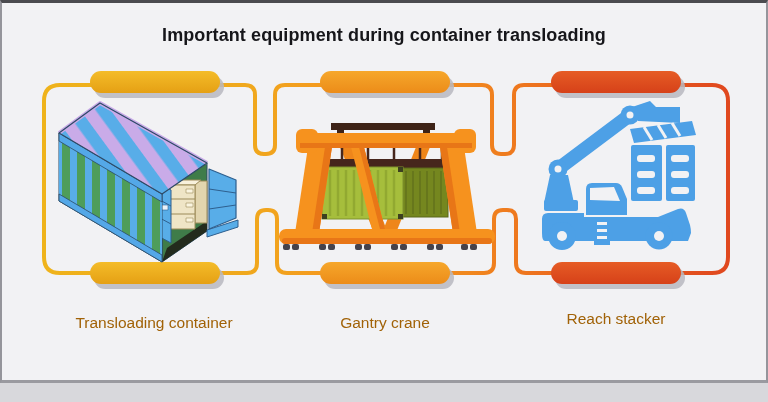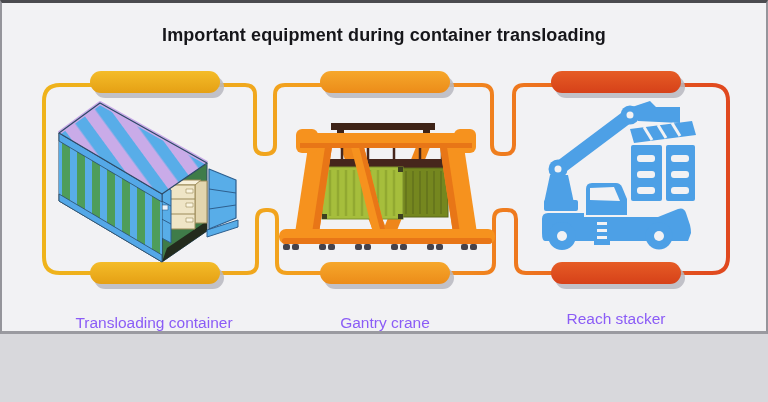--- a/index.html
+++ b/index.html
@@ -1,39 +1,39 @@
 <!DOCTYPE html>
 <html><head>
 <meta charset="utf-8">
 <style>
   html,body{margin:0;padding:0;background:#d8d8dc;}
   .canvas{
     position:relative;
-    width:768px;height:334px;
+    width:768px;height:383px;
     box-sizing:border-box;
     background:#f2f2f4;
     border-left:2px solid #95959b;
     border-right:2px solid #95959b;
     border-top:3px solid #4b4b4f;
     border-bottom:3px solid #9a9aa0;
     overflow:hidden;
     font-family:"Liberation Sans", sans-serif;
   }
   .title{
     position:absolute;left:0;top:22px;width:100%;
     text-align:center;
     font-size:18px;font-weight:bold;color:#16161a;
     letter-spacing:0.1px;
   }
   .diagram-svg{position:absolute;left:0;top:0;}
   .labels{position:absolute;left:0;top:0;width:100%;height:100%;pointer-events:none;}
   .item-label{
     position:absolute;
     text-align:center;
-    font-size:15.5px;color:#8b5cf6;
+    font-size:15.5px;color:#a16207;
   }
   .label-1{left:40px;width:224px;top:311px;}
   .label-2{left:264px;width:238px;top:311px;}
   .label-3{left:502px;width:224px;top:307px;}
 </style>
 </head>
 <body>
 
 <div class="canvas">
 

